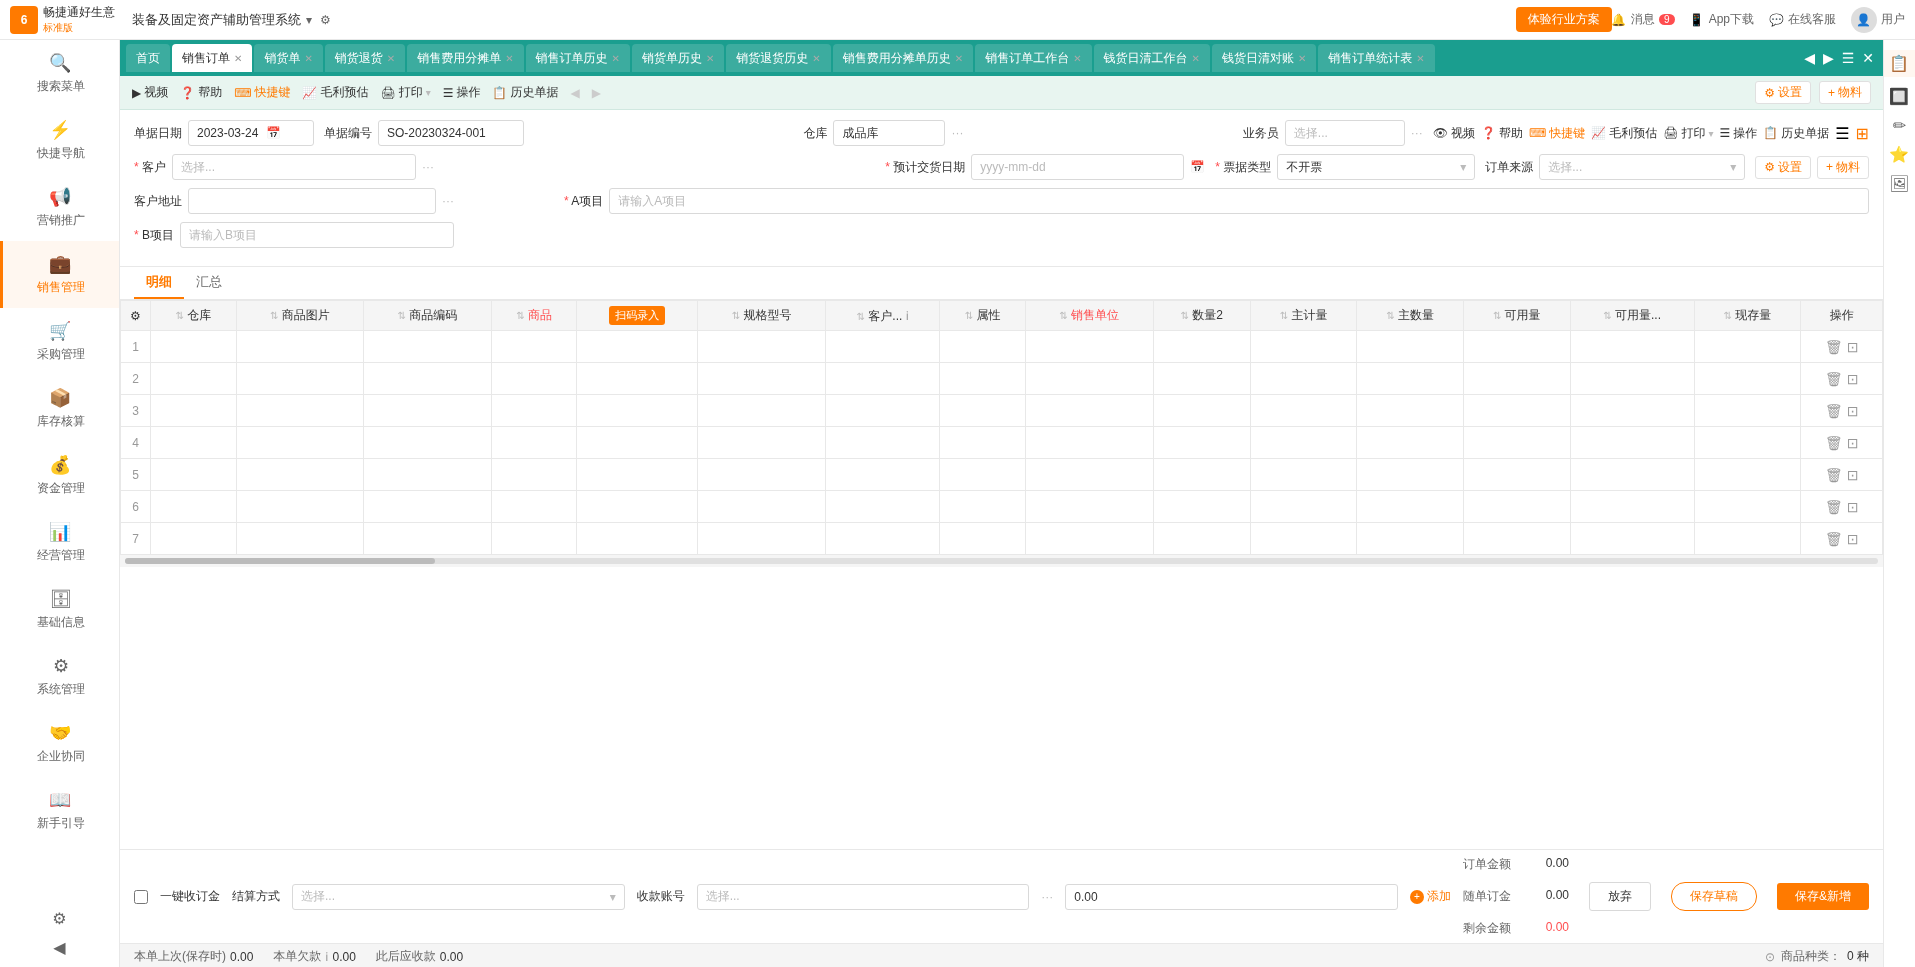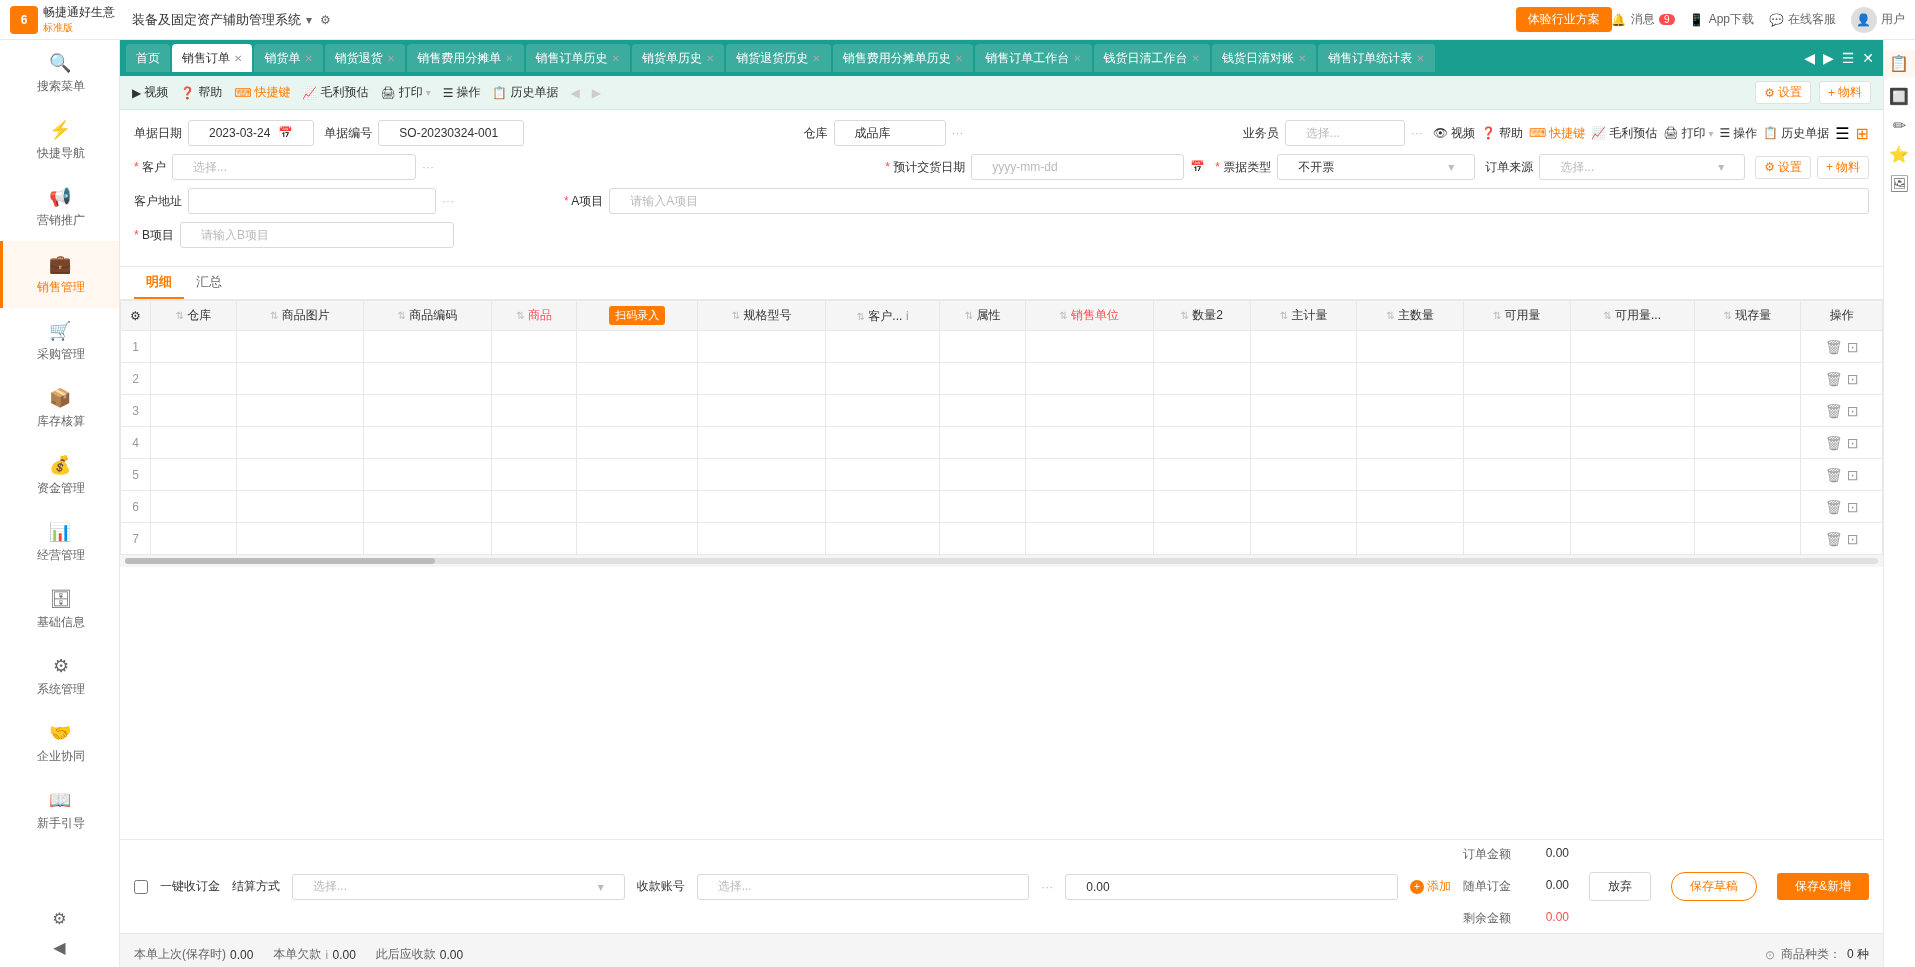--- a/index.html
+++ b/index.html
@@ -75,21 +75,21 @@
     
     .form-area {
       background: #fff; padding: 10px 14px; border-bottom: 1px solid #e8e8e8;
     }
     .form-row { display: flex; align-items: center; margin-bottom: 8px; gap: 10px; }
     .form-field { display: flex; align-items: center; gap: 6px; flex: 1; }
     .form-label { color: #333; white-space: nowrap; min-width: fit-content; }
     .form-label.required::before { content: '* '; color: #ff4d4f; }
     .form-input {
       flex: 1; height: 26px; border: 1px solid #d9d9d9; border-radius: 3px;
-      padding: 0 20px; color: #333; background: #fff; cursor: text;
+      padding: 0 8px; color: #333; background: #fff; cursor: text;
       display: flex; align-items: center; min-width: 100px;
     }
     .form-input.placeholder { color: #bbb; }
     .form-input-date { display: flex; align-items: center; gap: 4px; }
     .form-dots { color: #bbb; cursor: pointer; }
 
     
     .detail-tabs { display: flex; border-bottom: 1px solid #e8e8e8; background: #fff; padding: 0 14px; }
     .detail-tab { padding: 6px 12px; cursor: pointer; color: #666; border-bottom: 2px solid transparent; font-size: 13px; }
     .detail-tab.active { color: #ff7a00; border-bottom: 2px solid #ff7a00; font-weight: bold; }
@@ -121,21 +121,21 @@
     .order-label { color: #666; }
     .order-value { color: #333; min-width: 50px; text-align: right; }
     .order-value.red { color: #ff4d4f; }
     .btn-discard { border: 1px solid #d9d9d9; background: #fff; border-radius: 3px; padding: 5px 18px; cursor: pointer; color: #333; }
     .btn-save-draft { border: 1px solid #ff7a00; background: #fff; border-radius: 14px; padding: 5px 18px; cursor: pointer; color: #ff7a00; }
     .btn-save-new { background: #ff7a00; color: #fff; border: none; border-radius: 3px; padding: 5px 18px; cursor: pointer; }
 
     
     .footer-bar {
       background: #f5f5f5; border-top: 1px solid #e8e8e8;
-      display: flex; align-items: flex-end; padding: 4px 14px; gap: 20px; font-size: 12px; height: 34px;
+      display: flex; align-items: flex-start; padding: 4px 14px; gap: 20px; font-size: 12px; height: 24px;
     }
     .footer-item { display: flex; align-items: center; gap: 4px; color: #666; }
     .footer-value { color: #333; }
     .footer-right { margin-left: auto; display: flex; align-items: center; gap: 6px; }
 
     
     .right-panel {
       position: fixed; right: 0; top: 40px; bottom: 0; width: 32px;
       background: #fff; border-left: 1px solid #e8e8e8;
       display: flex; flex-direction: column; align-items: center; gap: 10px; padding-top: 10px;

